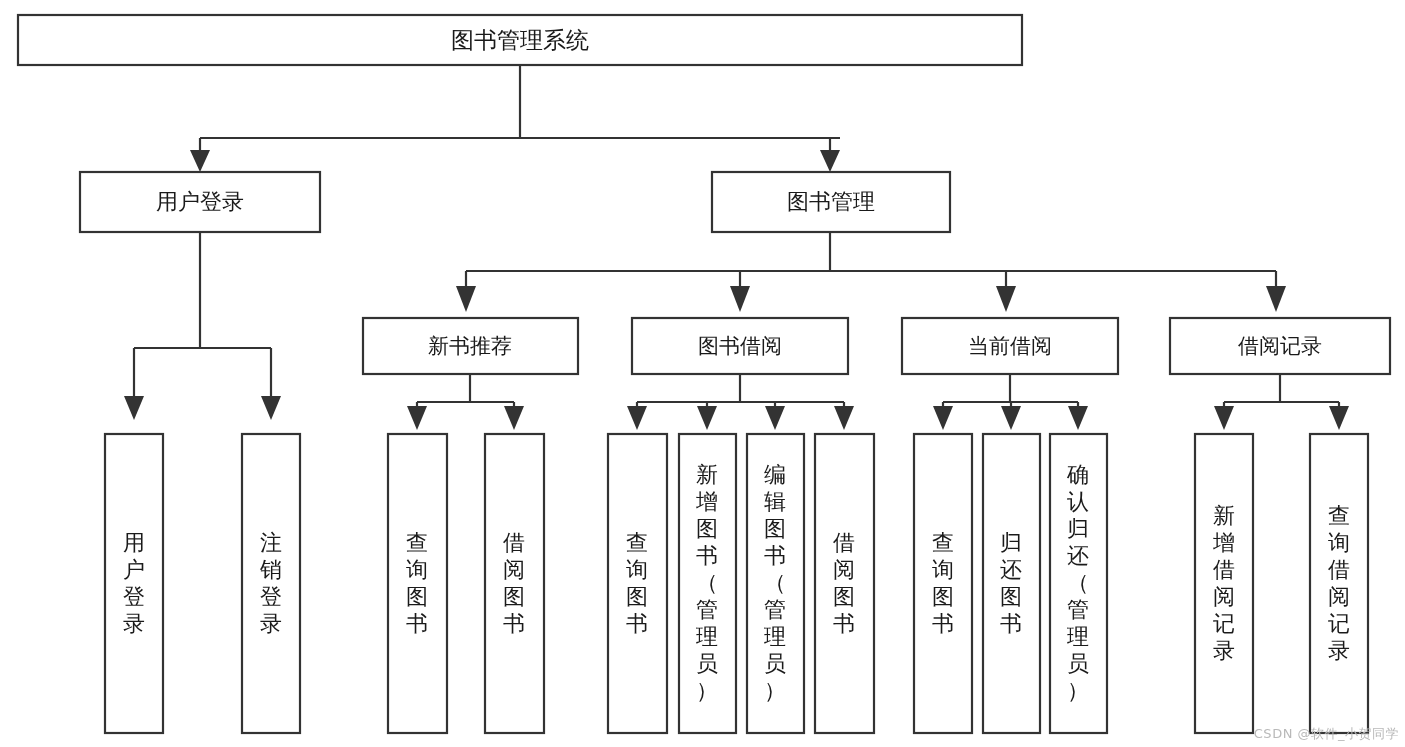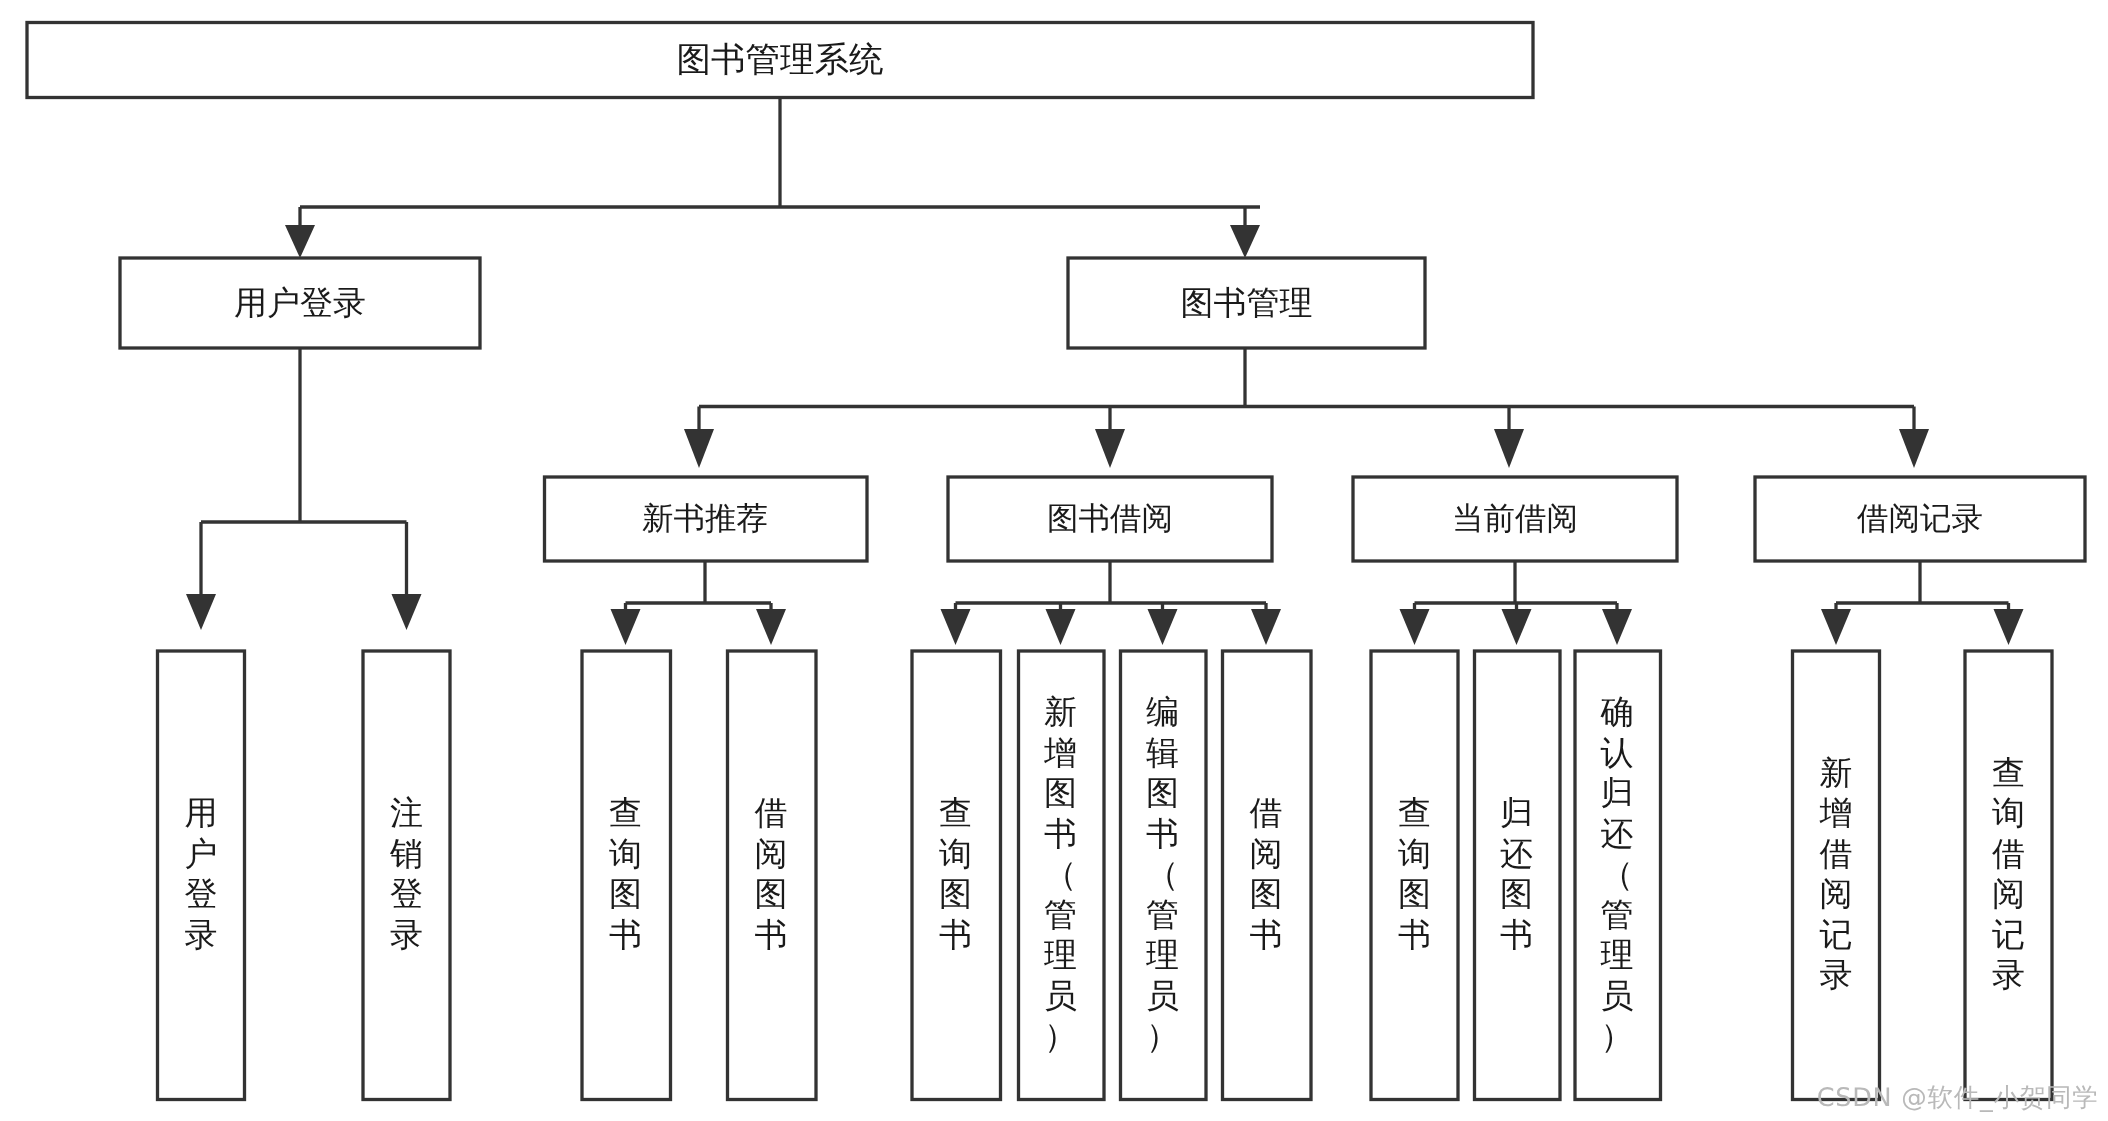--- a/index.html
+++ b/index.html
@@ -57,21 +57,21 @@
   }
   .arrow-head {
     fill: #333333;
     stroke: none;
   }
   .watermark {
     position: absolute;
     right: 6px;
     bottom: 4px;
     font-family: "DejaVu Sans", "Liberation Sans", sans-serif;
-    font-size: 17px;
+    font-size: 13px;
     color: #b9b9b9;
     letter-spacing: 0.5px;
     white-space: nowrap;
     pointer-events: none;
   }
 </style>
 </head>
 <body>
 
 <div id="diagram-root">

